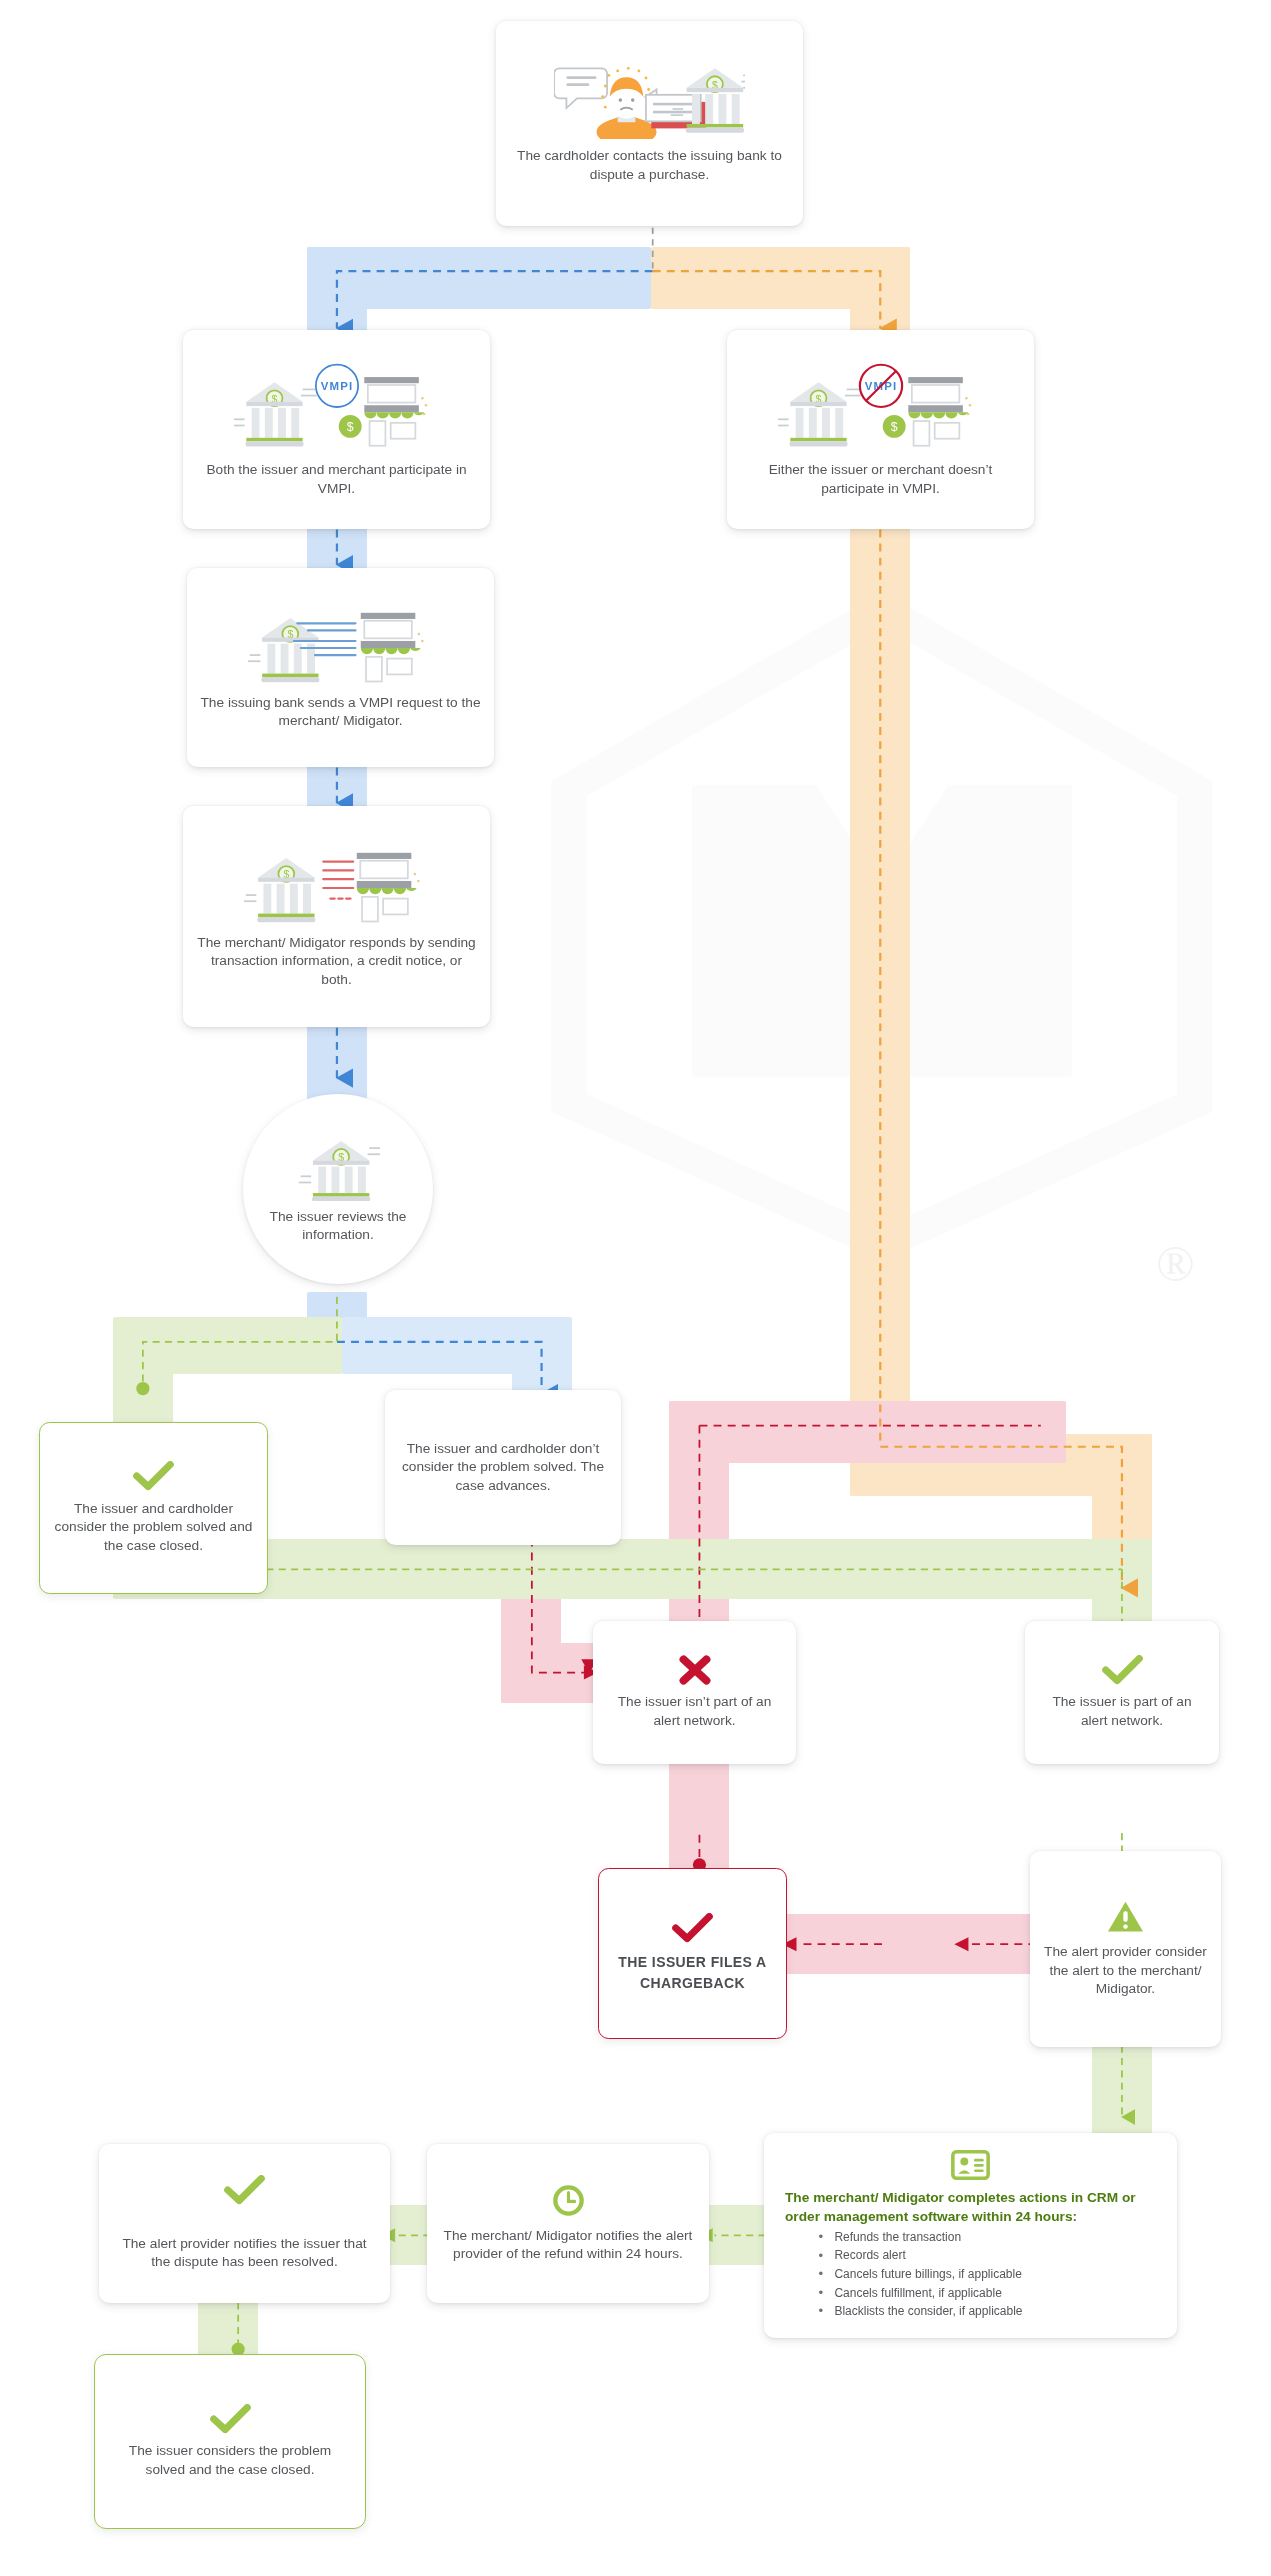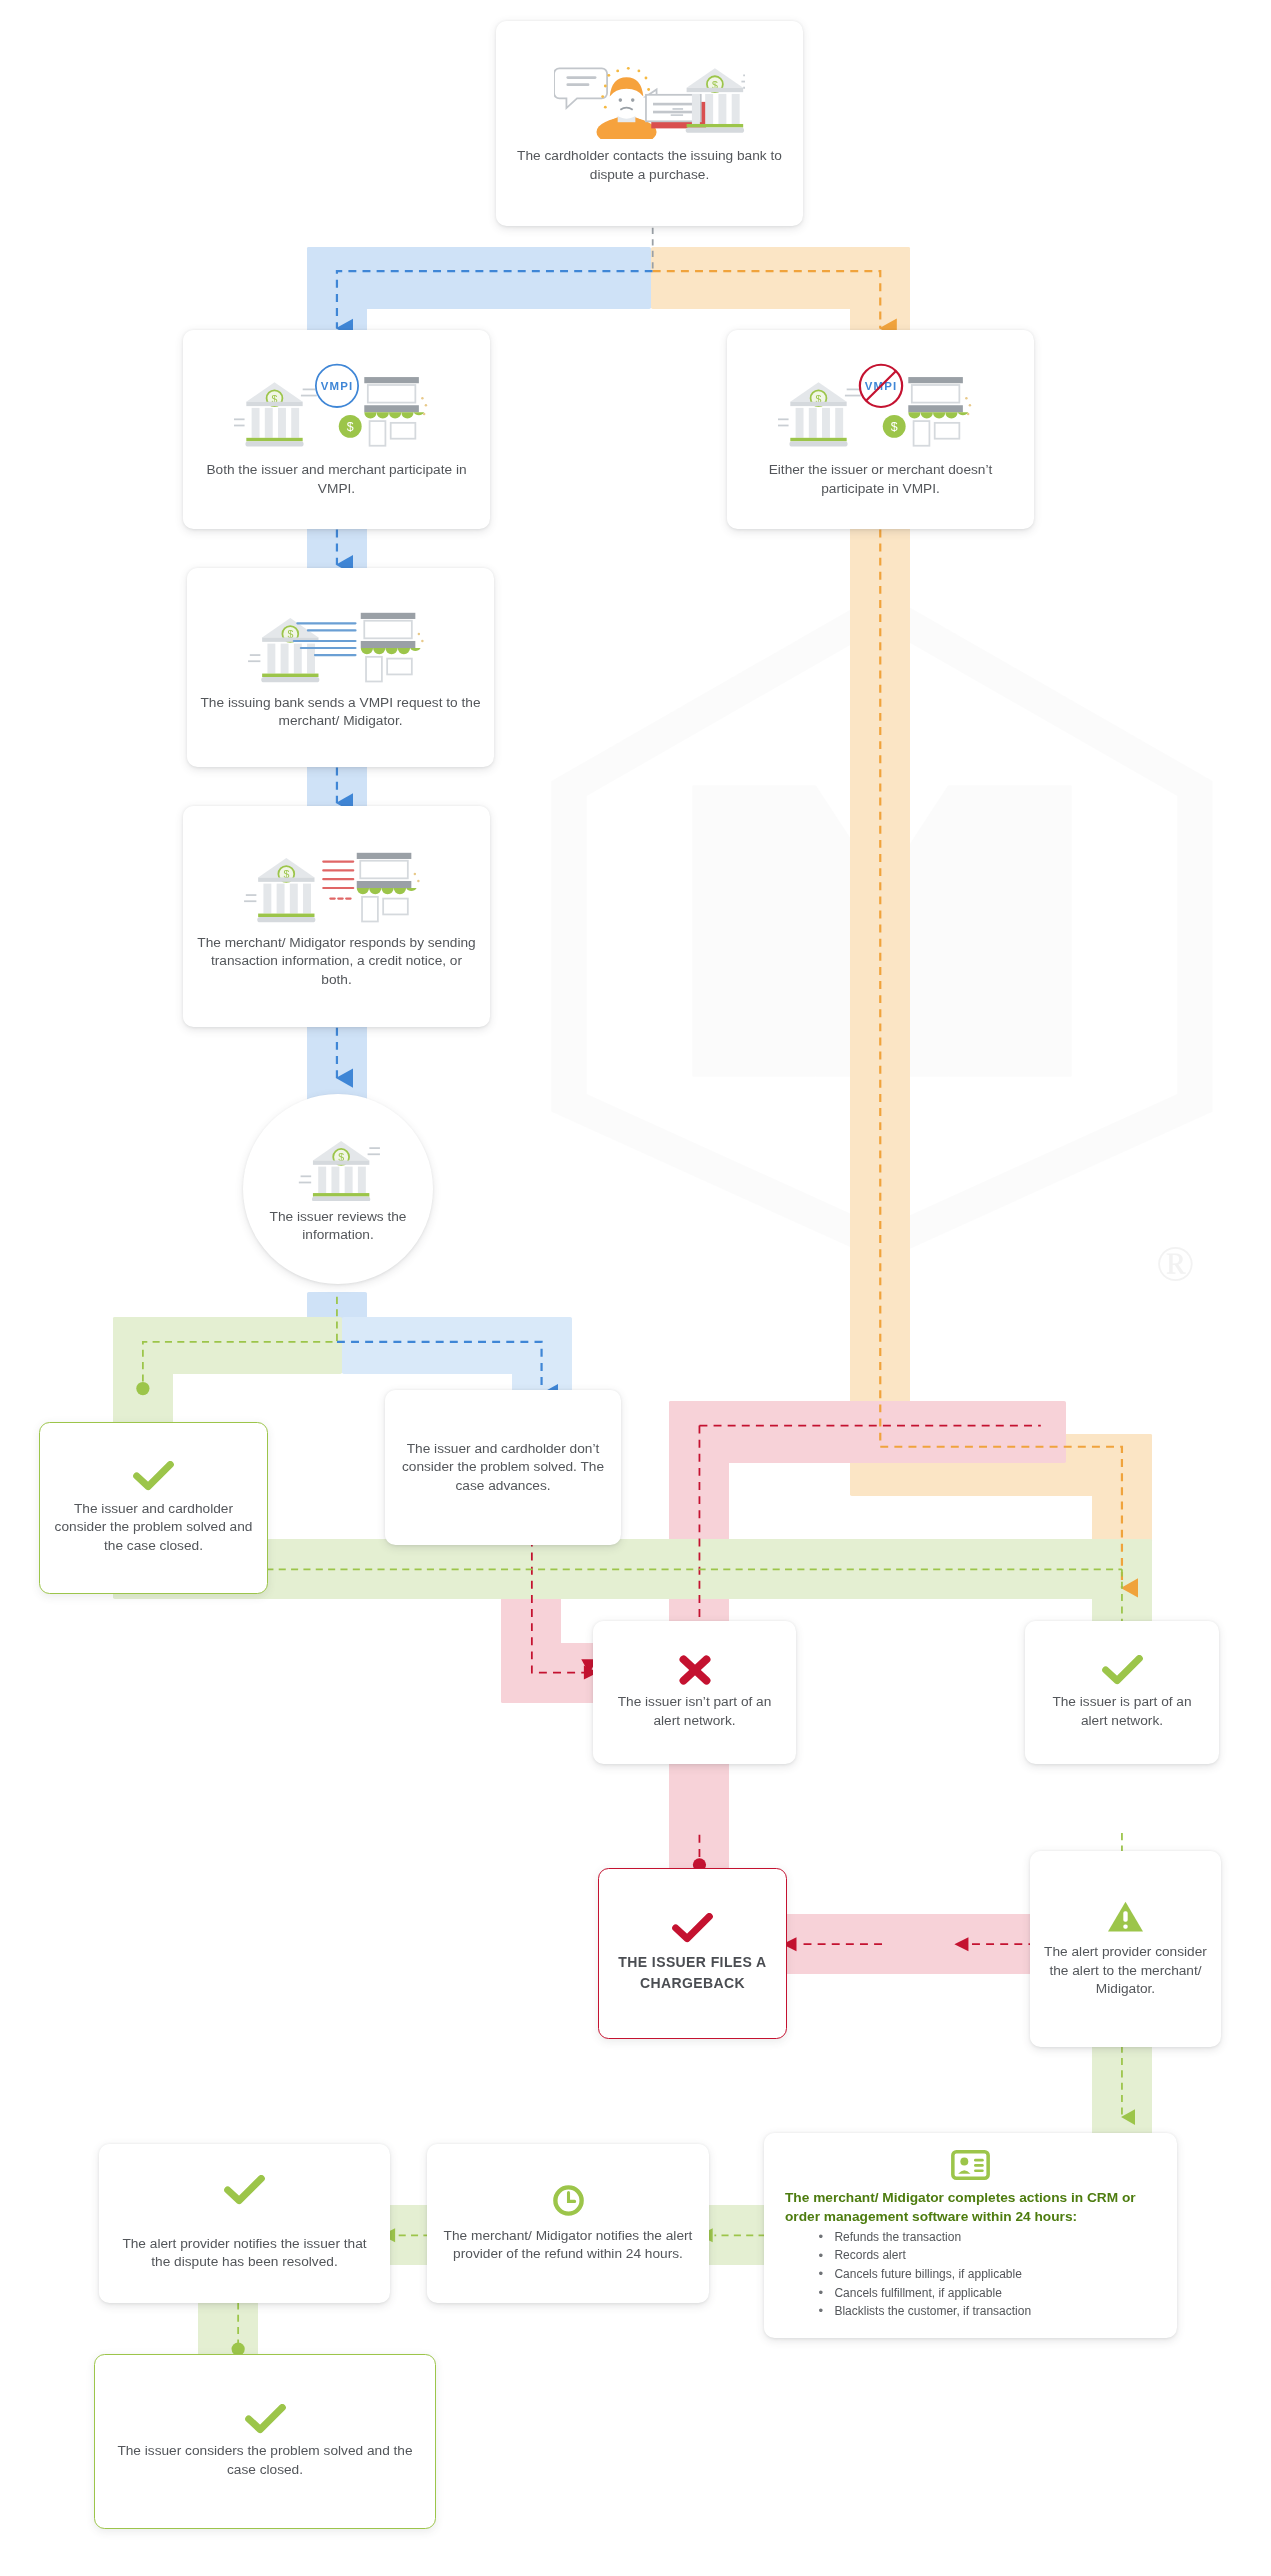--- a/index.html
+++ b/index.html
@@ -508,21 +508,21 @@
         <rect x="26" y="16" width="11" height="3" rx="1.5" fill="#9cc54a"></rect>
         <rect x="26" y="22" width="11" height="3" rx="1.5" fill="#9cc54a"></rect>
       </svg>
     </div>
     <div class="ctext bold left">The merchant/ Midigator completes actions in CRM or order management software within 24 hours:</div>
     <ul class="bullets">
       <li>Refunds the transaction</li>
       <li>Records alert</li>
       <li>Cancels future billings, if applicable</li>
       <li>Cancels fulfillment, if applicable</li>
-      <li>Blacklists the customer, if transaction</li>
+      <li>Blacklists the consider, if applicable</li>
     </ul>
   </div>
 
   <div class="card" style="left:427px;top:2144px;width:282px;height:159px;">
     <div class="icon-wrap">
       <svg class="art" width="35" height="35" viewBox="0 0 40 40">
         <circle cx="20" cy="20" r="15" fill="none" stroke="#9cc54a" stroke-width="5"></circle>
         <path d="M20 11 V21 H27" stroke="#9cc54a" stroke-width="3.5" fill="none" stroke-linecap="round"></path>
       </svg>
     </div>
@@ -531,21 +531,21 @@
 
   <div class="card" style="left:99px;top:2144px;width:291px;height:159px;gap:21px;">
     <div class="icon-wrap">
       <svg class="art" width="41" height="30" viewBox="0 0 46 34">
         <path d="M4 17 L17 29 L42 4" stroke="#9cc54a" stroke-width="8" fill="none" stroke-linecap="round" stroke-linejoin="round"></path>
       </svg>
     </div>
     <div class="ctext">The alert provider notifies the issuer that the dispute has been resolved.</div>
   </div>
 
-  <div class="card og" style="left:94px;top:2354px;width:342px;height:175px;">
+  <div class="card og" style="left:94px;top:2354px;width:272px;height:175px;border-radius:12px;">
     <div class="icon-wrap">
       <svg class="art" width="41" height="30" viewBox="0 0 46 34">
         <path d="M4 17 L17 29 L42 4" stroke="#9cc54a" stroke-width="8" fill="none" stroke-linecap="round" stroke-linejoin="round"></path>
       </svg>
     </div>
     <div class="ctext">The issuer considers the problem solved and the case closed.</div>
   </div>
 
 </div>
 

